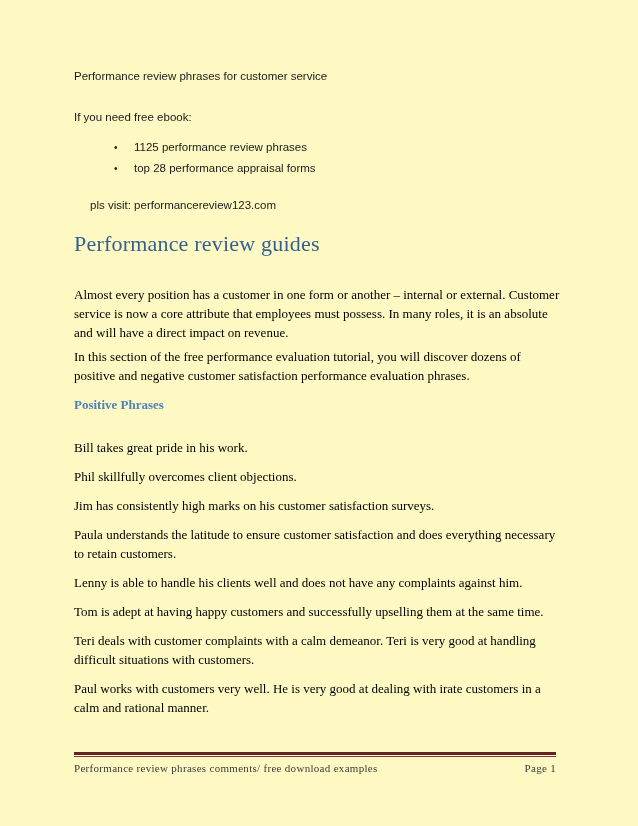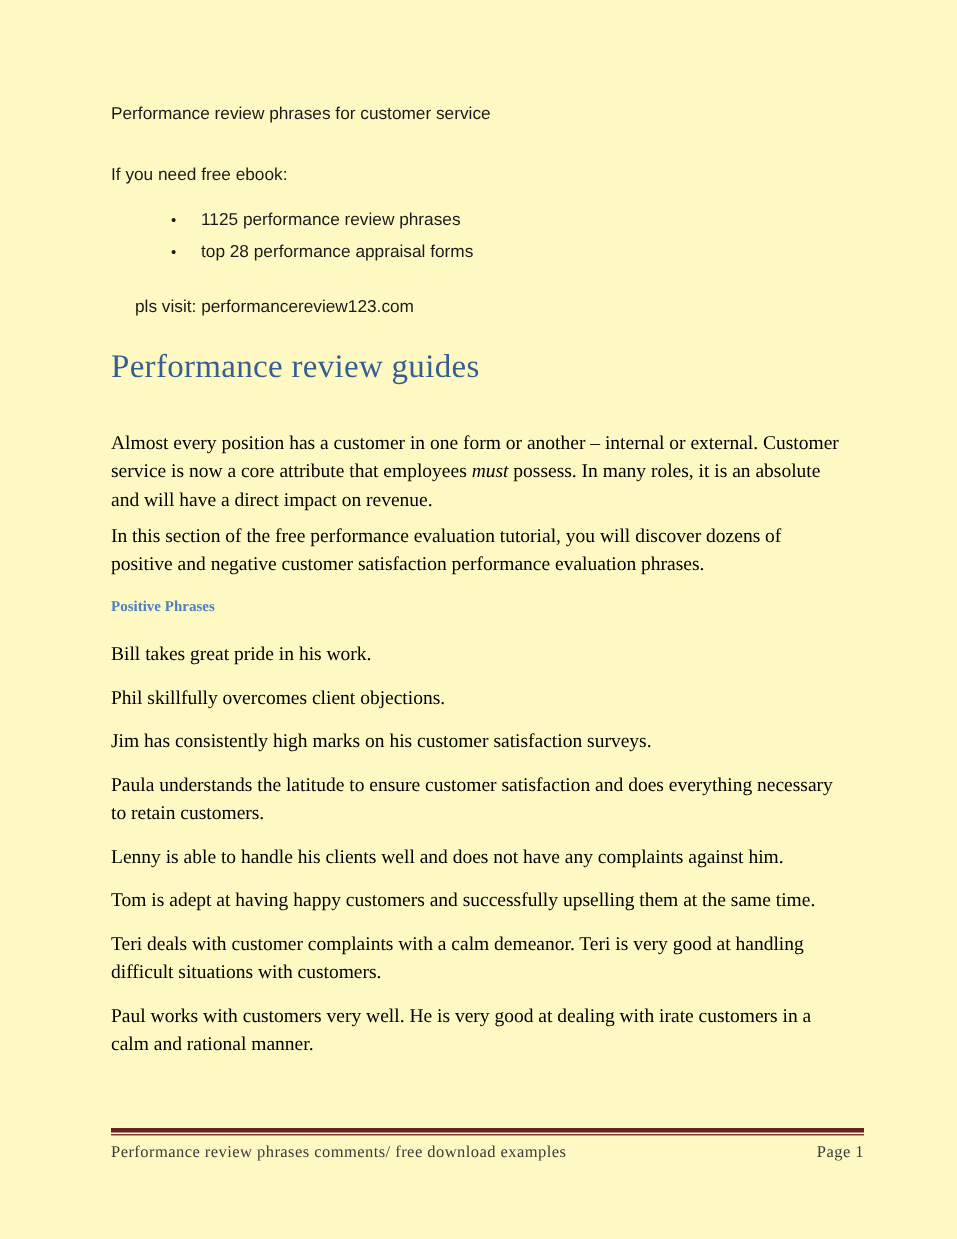--- a/index.html
+++ b/index.html
@@ -43,34 +43,34 @@
   }
   
   .serif {
     font-family: "Liberation Serif", serif;
     font-size: 13px;
     line-height: 19px;
     color: #000000;
   }
   .body-para { margin: 0 0 10px 0; }
   .body-para.gap-after { margin-bottom: 5px; }
-  .italic { font-style: italic; }
+  .italic { }
   .heading-3 {
     font-family: "Liberation Serif", serif;
-    font-size: 10px;
+    font-size: 13px;
     line-height: 19px;
     font-weight: bold;
     color: #4f81bd;
-    margin: 9px 0 12px 0;
+    margin: 9px 0 24px 0;
   }
   
   .footer {
     position: absolute;
     left: 74px;
-    right: 62px;
+    right: 82px;
     top: 752px;
   }
   .rule-thick { height: 3px; background: #622423; margin-bottom: 1px; }
   .rule-thin  { height: 1px; background: #823b3a; }
   .footer-row {
     display: flex;
     justify-content: space-between;
     margin-top: 5px;
     font-family: "Liberation Serif", serif;
     font-size: 11px;

